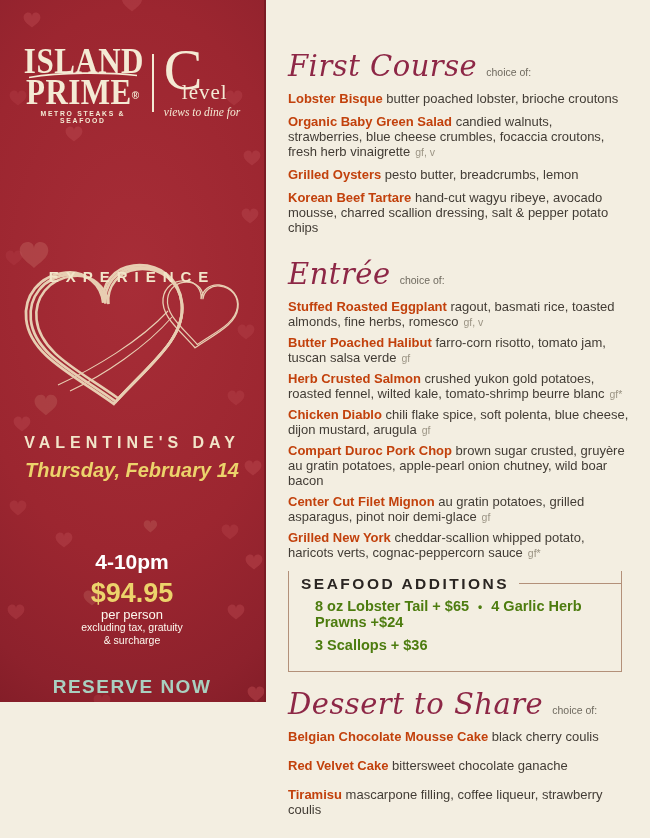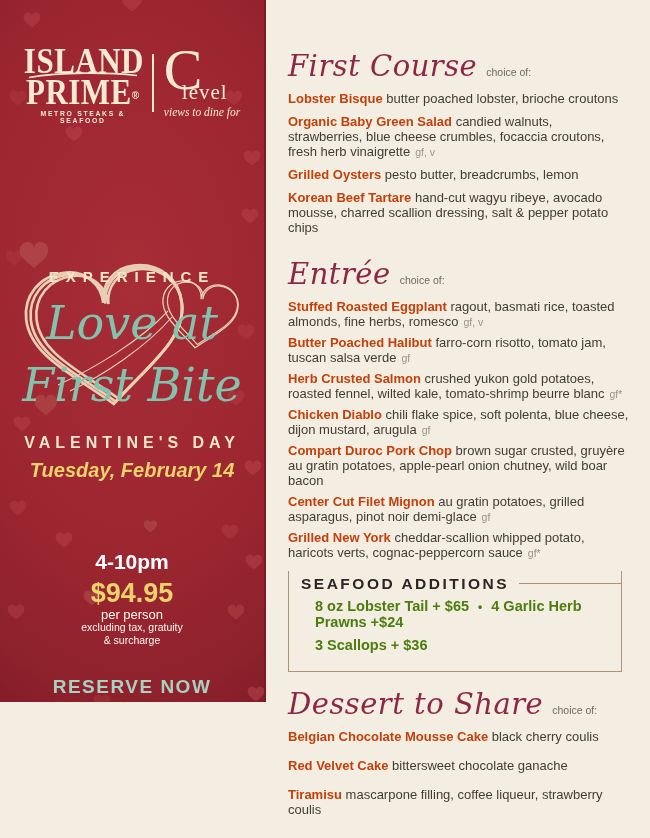--- a/index.html
+++ b/index.html
@@ -152,26 +152,22 @@
     </div>
     <div class="lg-bar"></div>
     <div class="lg-right">
       <span class="lg-c">C</span>
       <span class="lg-level">level</span>
       <span class="lg-views">views to dine for</span>
     </div>
   </div>
 
   <div class="lp kicker">EXPERIENCE</div>
-  <div class="lp script-title">
-    <span>Love at</span><br>
-    <span>First Bite</span>
-  </div>
   <div class="lp holiday">VALENTINE'S DAY</div>
-  <div class="lp date">Tuesday, February 14</div>
+  <div class="lp date">Thursday, February 14</div>
 
   <div class="lp hours">4-10pm</div>
   <div class="lp price">$94.95</div>
   <div class="lp per-person">per person</div>
   <div class="lp fine-print">
     <span>excluding tax, gratuity</span><br>
     <span>&amp; surcharge</span>
   </div>
 
   <div class="lp cta">RESERVE NOW</div>

